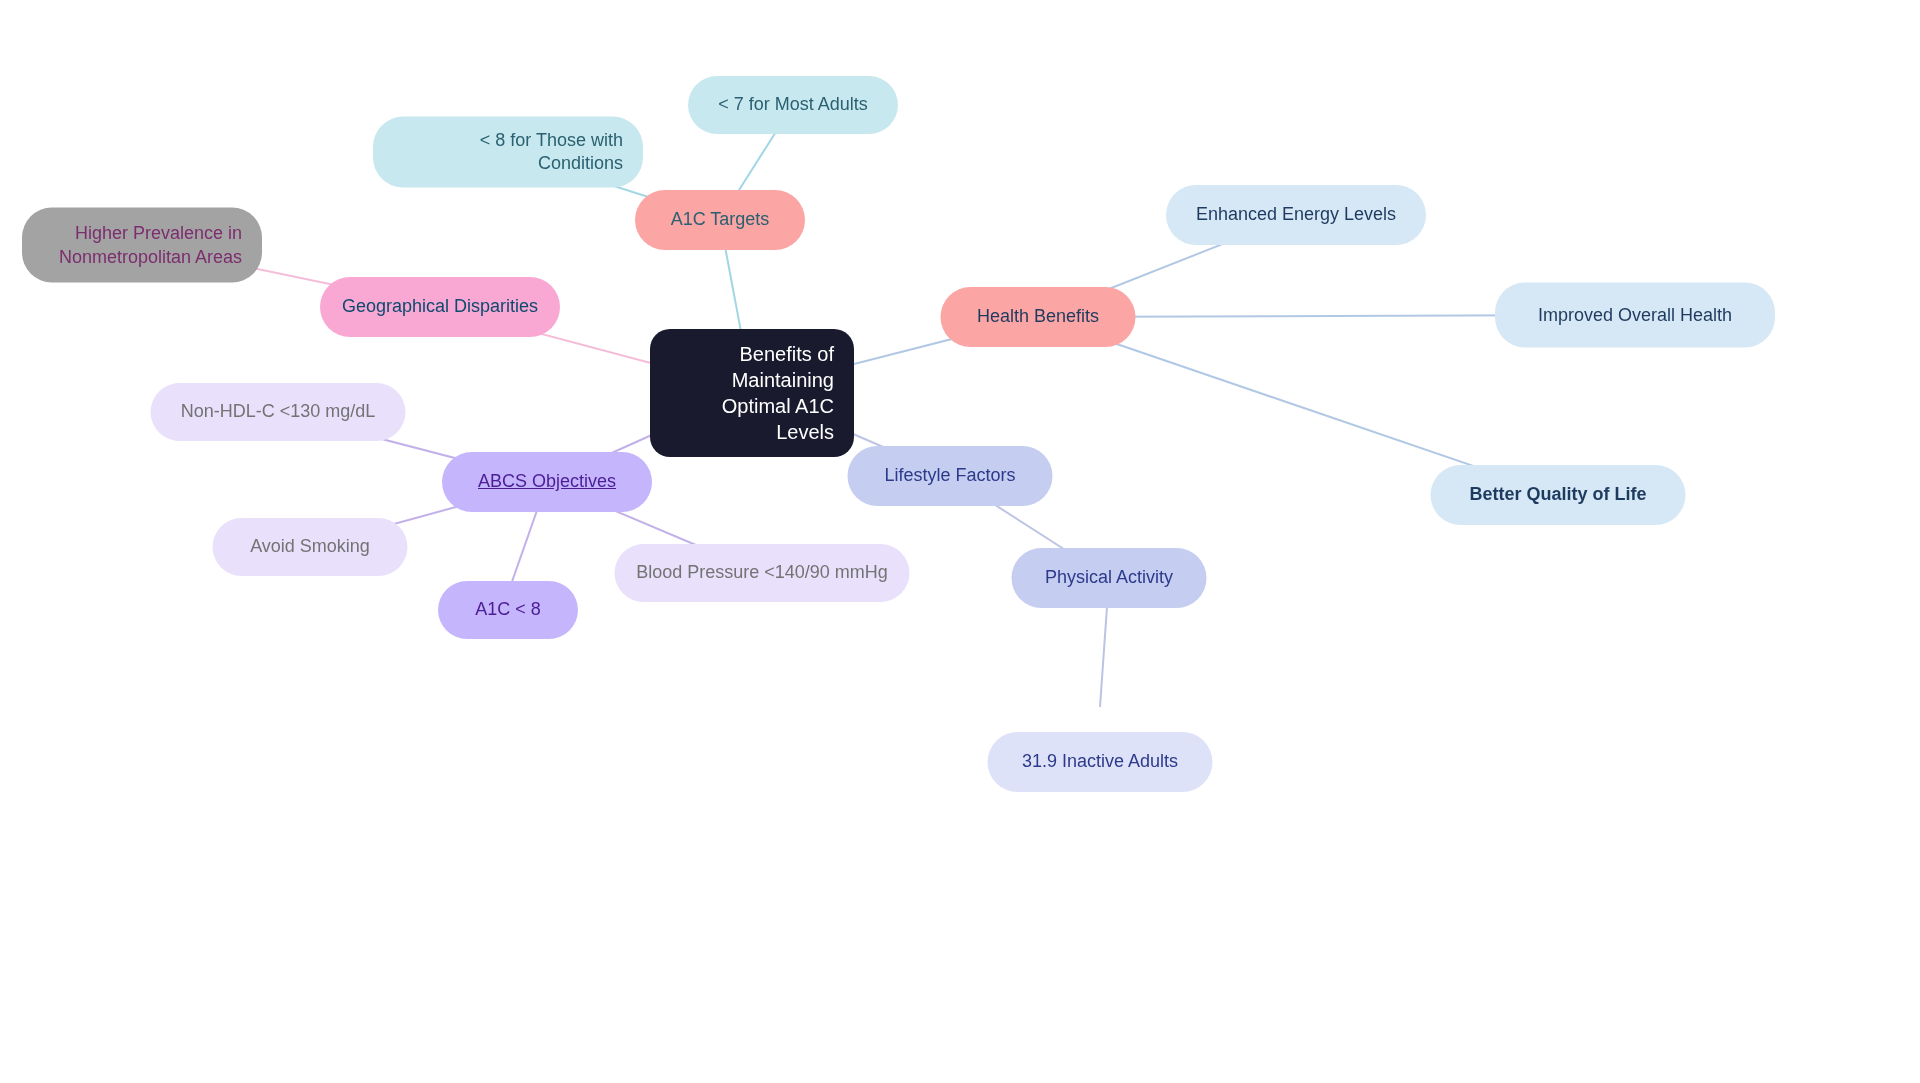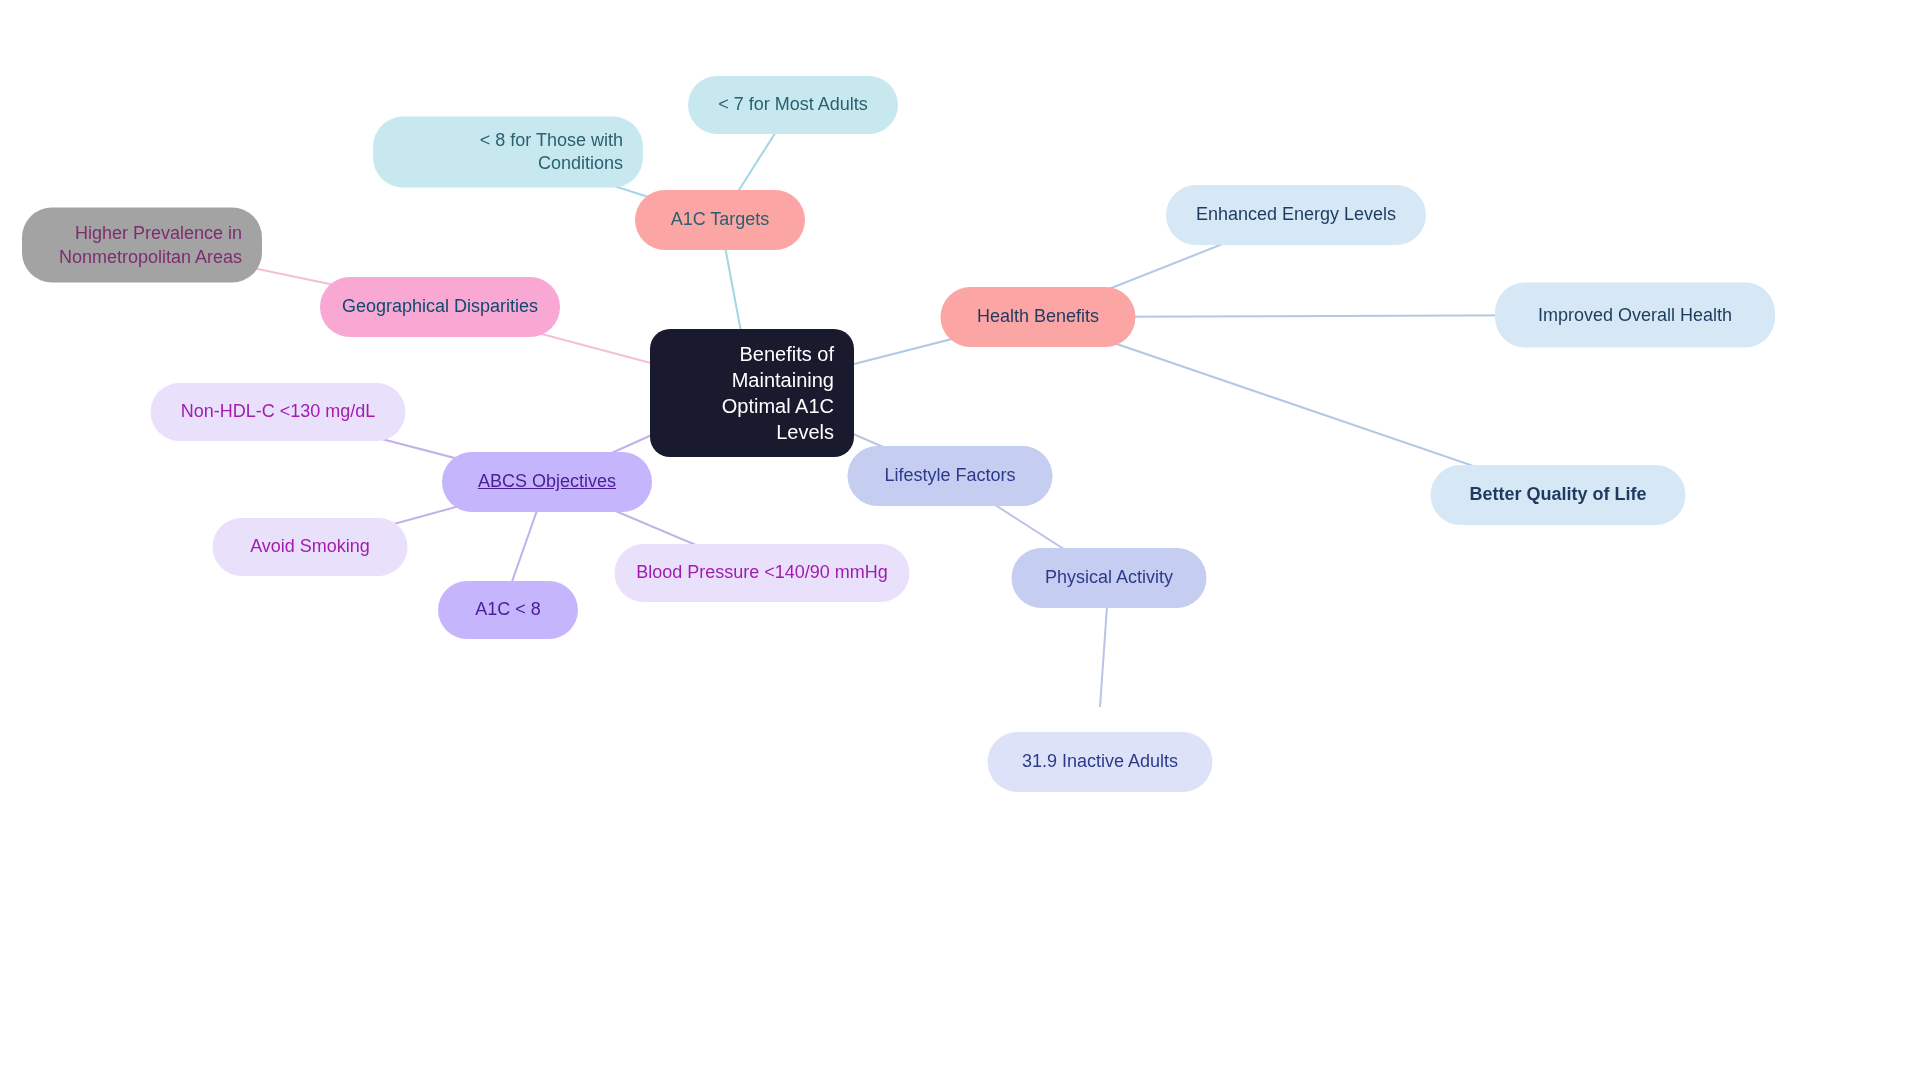--- a/index.html
+++ b/index.html
@@ -68,21 +68,21 @@
       font-size: 18px;
     }
     
     .node-purple {
       background: #c4b5fd;
       color: #4c1d95;
       font-size: 18px;
     }
     .node-purple-light {
       background: #e9e0fc;
-      color: #a21caf;
+      color: #737373;
       font-size: 18px;
     }
     
     .node-blue {
       background: #fca5a5;
       color: #1e3a5f;
       font-size: 18px;
     }
     .node-blue-light {
       background: #d6e8f5;

